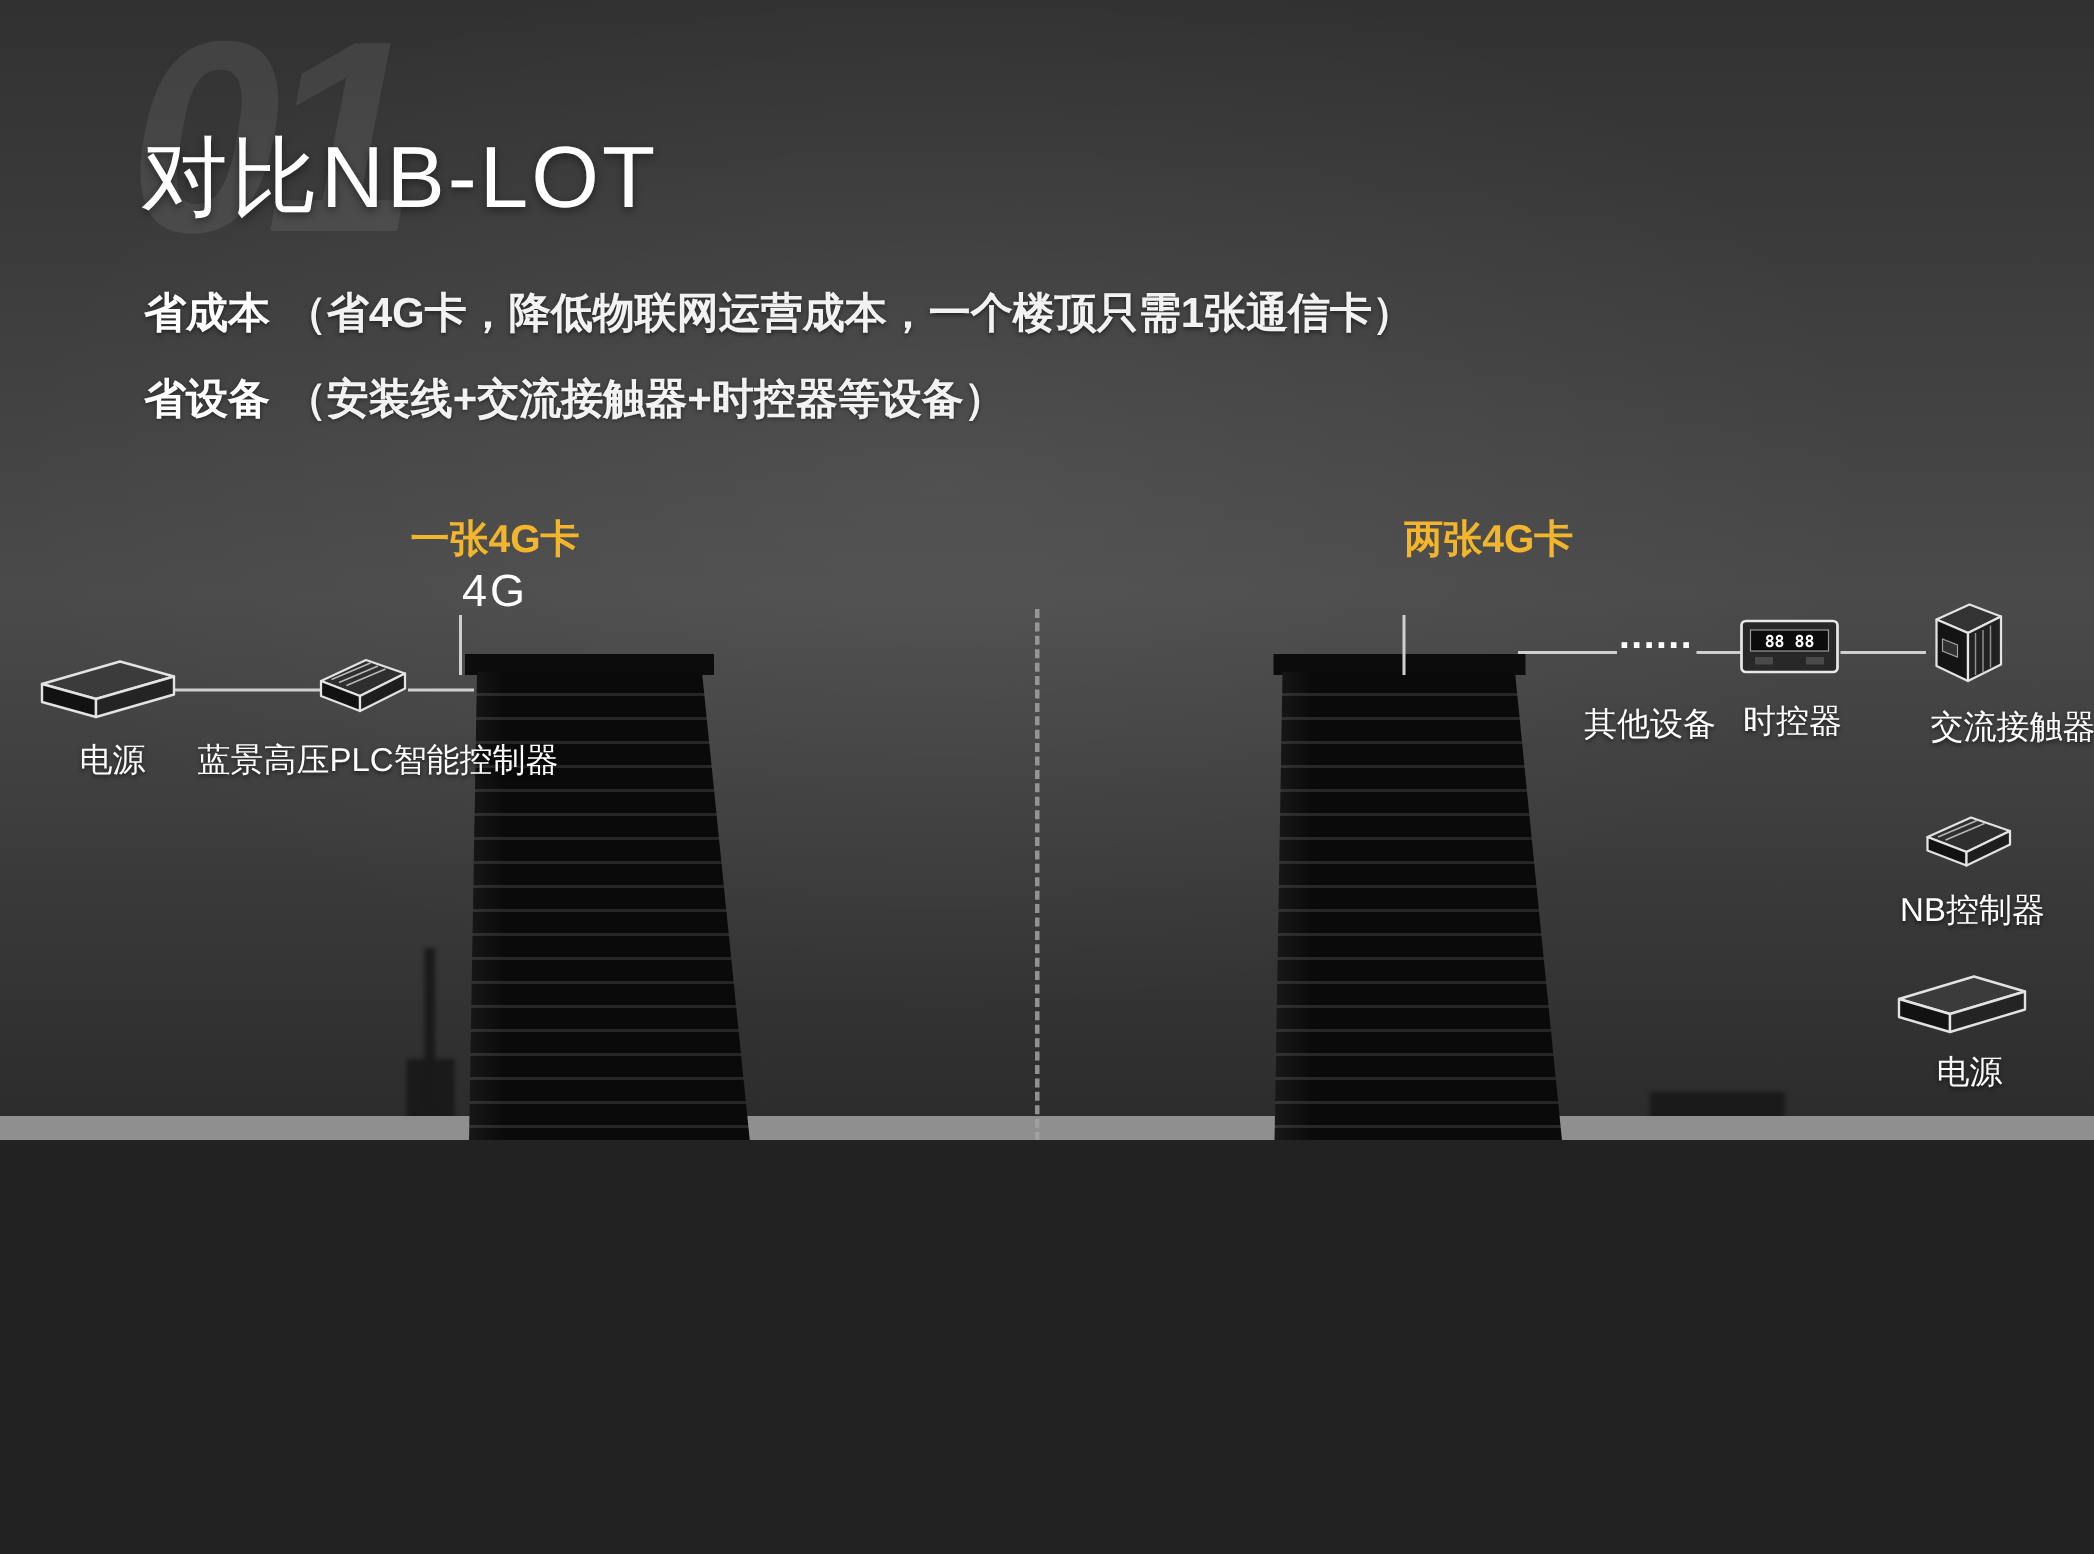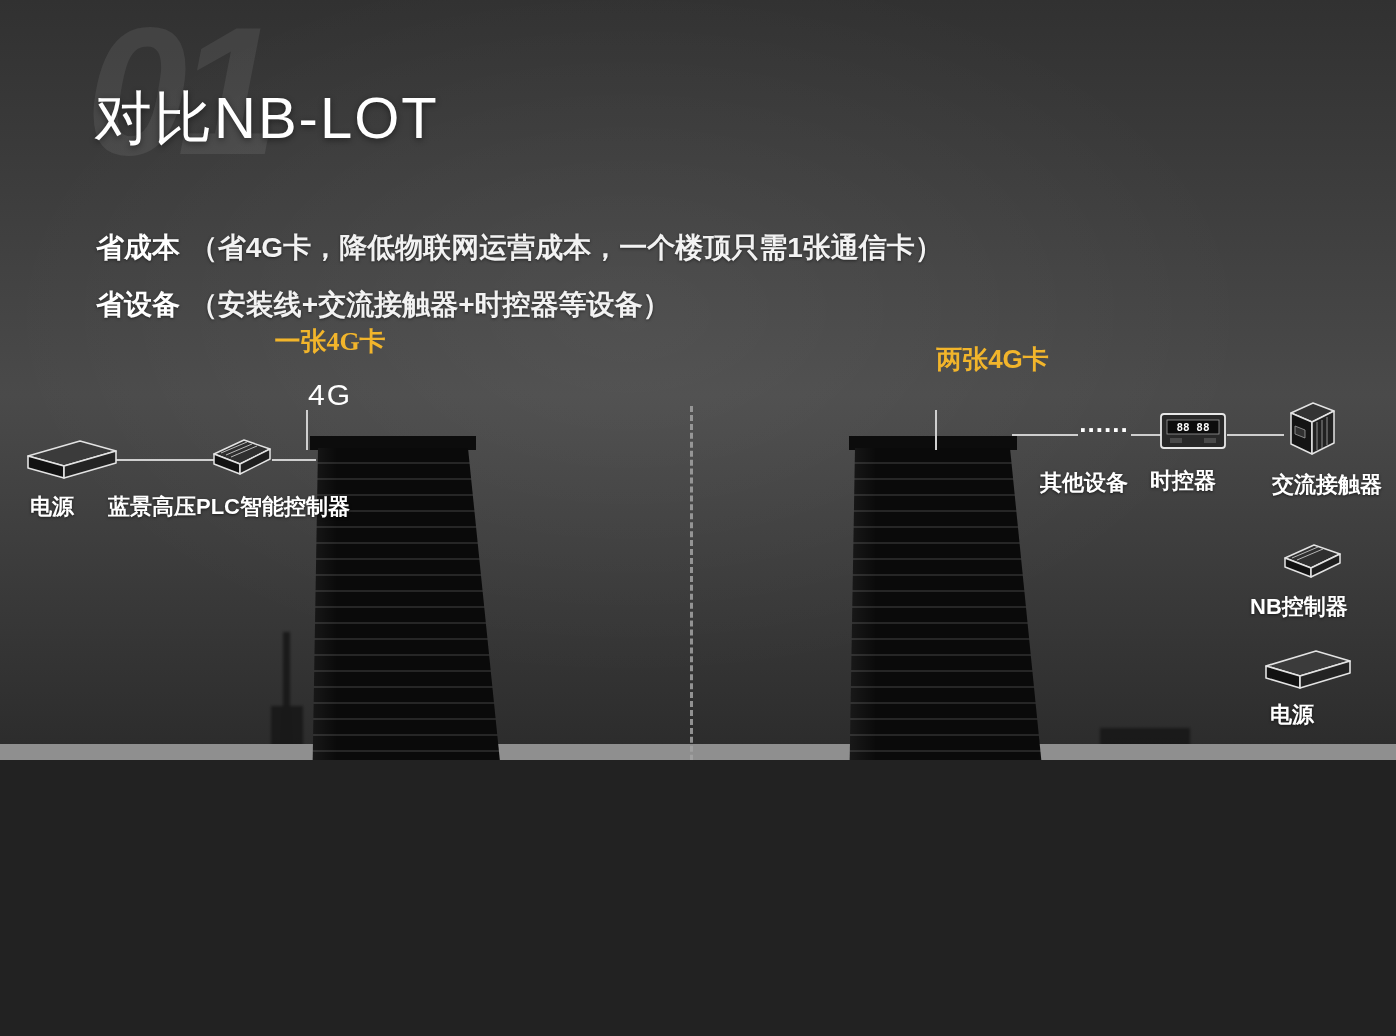--- a/index.html
+++ b/index.html
@@ -21,21 +21,20 @@
   }
   .title {
     position:absolute; left:94px; top:80px; font-size:58px; font-weight:400;
     color:#ffffff; letter-spacing:2px; z-index:3;
     text-shadow:0 2px 6px rgba(0,0,0,0.45);
   }
   .bullet {
     position:absolute; left:96px; z-index:3; color:#f2f2f2;
     font-size:28px; font-weight:600; white-space:nowrap;
     text-shadow:0 1px 3px rgba(0,0,0,0.5);
-    margin-top:39px;
   }
   .bullet .blabel { font-weight:800; color:#ffffff; margin-right:2px; }
   .bullet-1 { top:190px; }
   .bullet-2 { top:247px; }
 
   
   .sil { position:absolute; background:#191919; filter:blur(1.5px); opacity:0.95; z-index:1; }
   .floor { position:absolute; left:0; bottom:0; width:100%; height:16px; background:#8f8f8f; z-index:2; }
 
   
@@ -46,21 +45,21 @@
       repeating-linear-gradient(180deg,#0a0a0a 0px,#0a0a0a 14px,#262626 14px,#262626 16px);
   }
   .tower-left  { left:306px; top:448px; width:222px; height:588px; clip-path:polygon(12px 0,162px 0,222px 100%,2px 100%); }
   .tower-right { left:845px; top:448px; width:224px; height:588px; clip-path:polygon(10px 0,165px 0,224px 100%,0 100%); }
   .roof { position:absolute; height:14px; background:#0c0c0c; z-index:3; }
   .roof-left  { left:310px; top:436px; width:166px; }
   .roof-right { left:849px; top:436px; width:168px; }
 
   
   .sim { position:absolute; z-index:5; font-size:26px; font-weight:800; color:#f2b52b; text-align:center; }
-  .sim-left  { left:240px; top:324px; width:180px;font-family:Liberation Serif, serif; }
+  .sim-left  { left:240px; top:342px; width:180px; }
   .sim-right { left:900px; top:342px; width:185px; }
   .net { position:absolute; z-index:5; font-size:30px; font-weight:400; color:#ffffff; text-align:center; letter-spacing:2px; }
   .net-left  { left:255px; top:378px; width:150px; }
   .net-right { left:903px; top:378px; width:180px; }
 
   
   .wire  { position:absolute; z-index:4; height:2px; background:#cfcfcf; }
   .vwire { position:absolute; z-index:4; width:2px;  background:#cfcfcf; }
   .wire-l1 { left:116px; top:459px; width:100px; }
   .wire-l2 { left:272px; top:459px; width:44px; }
@@ -78,22 +77,22 @@
   
   .dev { position:absolute; z-index:5; }
   .dev-power-left  { left:24px;  top:434px; }
   .dev-plc         { left:208px; top:430px; }
   .dev-timer       { left:1158px; top:408px; }
   .dev-contactor   { left:1282px; top:396px; }
   .dev-nb          { left:1280px; top:534px; }
   .dev-power-right { left:1262px; top:644px; }
 
   .dlabel {
-    position:absolute; z-index:5; color:#ffffff; font-weight:700; font-size:22px;
-    text-align:left; white-space:nowrap; text-shadow:0 1px 3px rgba(0,0,0,0.6);
+    position:absolute; z-index:5; color:#ffffff; font-weight:400; font-size:22px;
+    text-align:center; white-space:nowrap; text-shadow:0 1px 3px rgba(0,0,0,0.6);
   }
   .lbl-power-left  { left:30px;  top:492px; width:90px; }
   .lbl-plc         { left:108px; top:492px; width:288px; }
   .lbl-other       { left:1040px; top:468px; width:120px; }
   .lbl-timer       { left:1150px; top:466px; width:90px; }
   .lbl-contactor   { left:1272px; top:470px; width:140px; }
   .lbl-nb          { left:1250px; top:592px; width:130px; }
   .lbl-power-right { left:1270px; top:700px; width:86px; }
 
   

